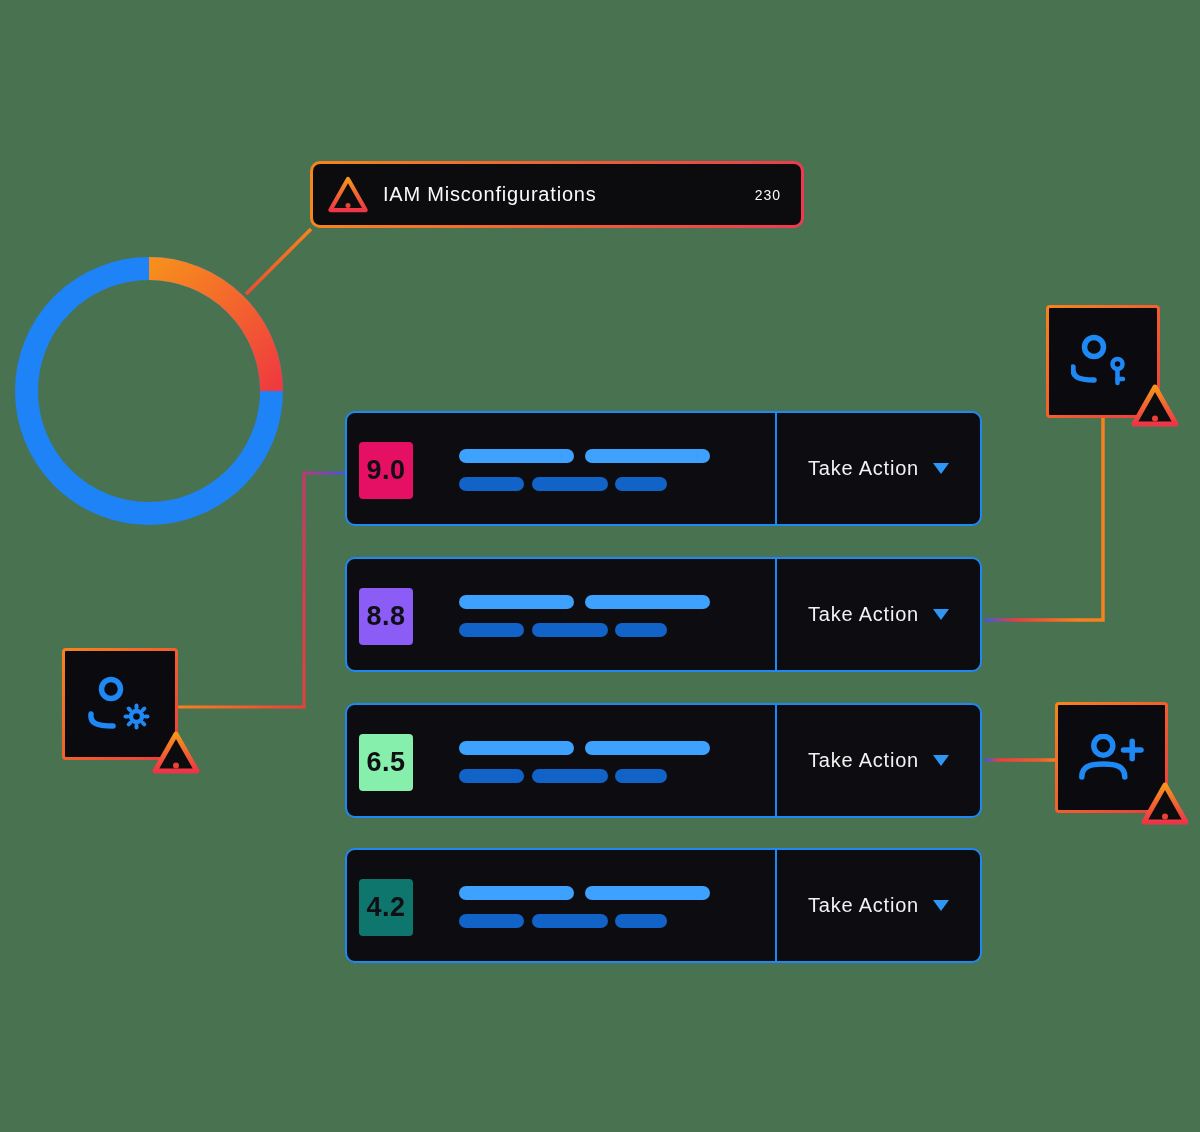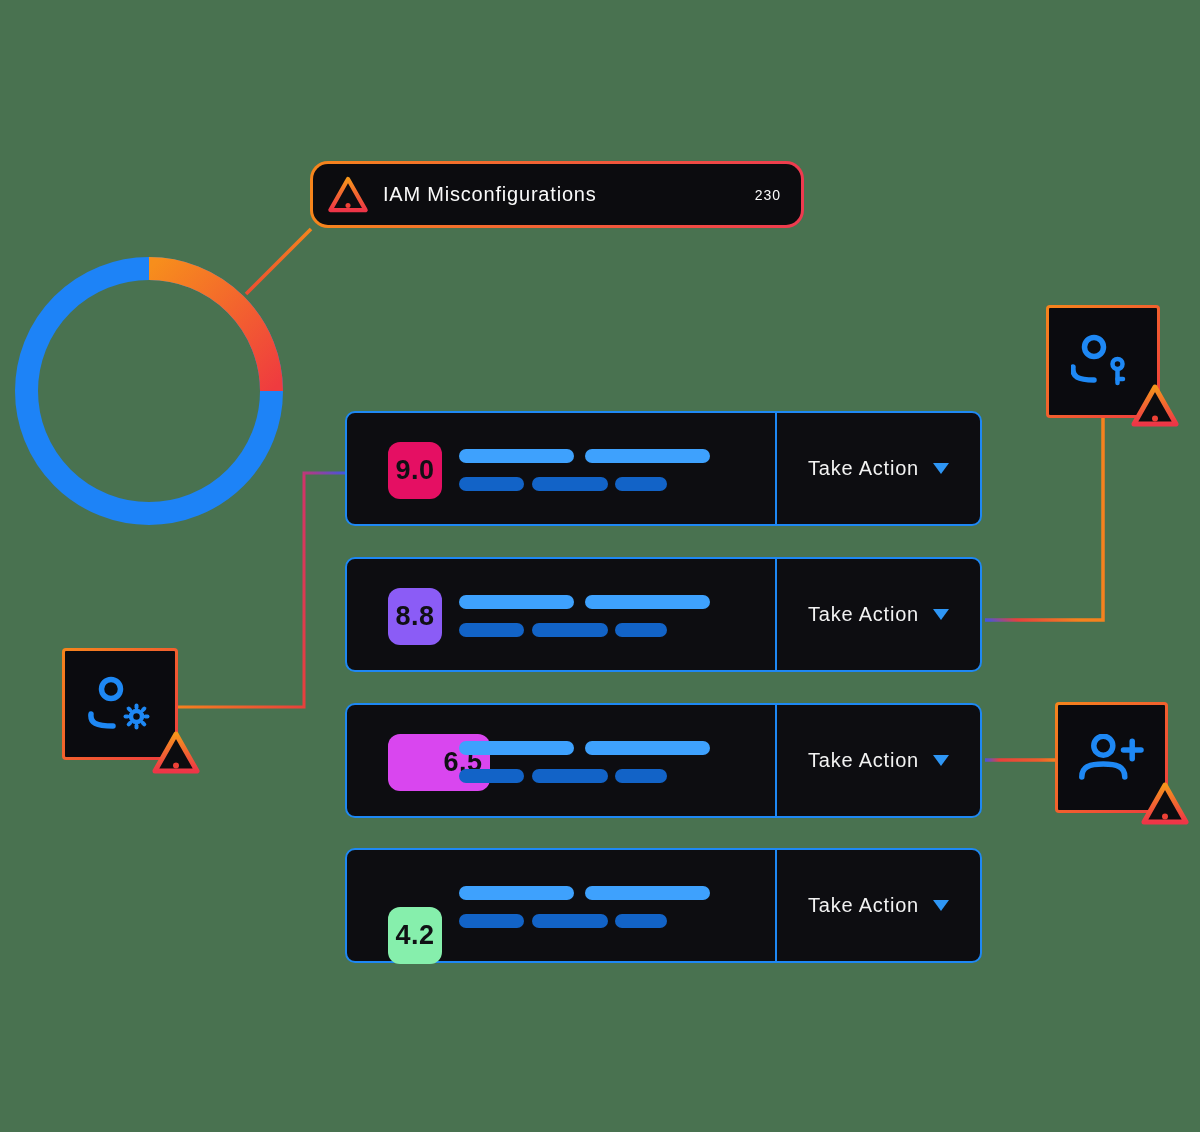--- a/index.html
+++ b/index.html
@@ -14,21 +14,21 @@
 
   
   #connectors{position:absolute;left:0;top:0;width:1200px;height:1132px;z-index:1;}
 
   
   .gb{
     box-sizing:border-box;
     border:3px solid transparent;
     background:linear-gradient(#0C0C0F,#0C0C0F) padding-box,
                linear-gradient(90deg,#F6851C,#EE3A4F) border-box;
-    border-radius:18px;
+    border-radius:10px;
     z-index:2;
   }
   .gb-diag{
     background:linear-gradient(#0B0B0F,#0B0B0F) padding-box,
                linear-gradient(135deg,#F6851C,#EE3A3F) border-box;
     border-radius:4px;
   }
 
   
   .banner{left:310px;top:161px;width:494px;height:67px;display:flex;align-items:center;padding:0 20px 0 14px;}
@@ -41,22 +41,22 @@
   
   .card{
     left:345px;width:637px;height:115px;
     box-sizing:border-box;
     background:#0D0D11;
     border:2.5px solid #1E88F4;
     border-radius:10px;
     z-index:2;
   }
   .badge{
-    position:absolute;left:41px;top:29px;width:54px;height:57px;
-    border-radius:12px;display:flex;align-items:center;justify-content:center;
+    position:absolute;left:12px;top:29px;width:54px;height:57px;
+    border-radius:4px;display:flex;align-items:center;justify-content:center;
     font-size:27px;font-weight:700;color:#101014;letter-spacing:0.5px;
   }
   .b{position:absolute;height:14px;border-radius:7px;}
   .b.light{background:#3EA1FD;}
   .b.dark{background:#1263C7;}
   .b1{left:112px;top:36px;width:115px;}
   .b2{left:238px;top:36px;width:125px;}
   .b3{left:112px;top:64px;width:65px;}
   .b4{left:185px;top:64px;width:76px;}
   .b5{left:268px;top:64px;width:52px;}
@@ -163,35 +163,35 @@
     <div class="b dark b4"></div>
     <div class="b dark b5"></div>
     <div class="divider"></div>
     <div class="action">
       <span class="action-label">Take Action</span>
       <span class="caret"></span>
     </div>
   </div>
 
   <div class="card abs" style="top:703px">
-    <div class="badge" style="background: #d946ef; padding-left: 48px;">6.5</div>
+    <div class="badge" style="background: #86efac;">6.5</div>
     <div class="b light b1"></div>
     <div class="b light b2"></div>
     <div class="b dark b3"></div>
     <div class="b dark b4"></div>
     <div class="b dark b5"></div>
     <div class="divider"></div>
     <div class="action">
       <span class="action-label">Take Action</span>
       <span class="caret"></span>
     </div>
   </div>
 
   <div class="card abs" style="top:848px">
-    <div class="badge" style="background: #86efac; margin-top: 28px;">4.2</div>
+    <div class="badge" style="background: #0f766e;">4.2</div>
     <div class="b light b1"></div>
     <div class="b light b2"></div>
     <div class="b dark b3"></div>
     <div class="b dark b4"></div>
     <div class="b dark b5"></div>
     <div class="divider"></div>
     <div class="action">
       <span class="action-label">Take Action</span>
       <span class="caret"></span>
     </div>

